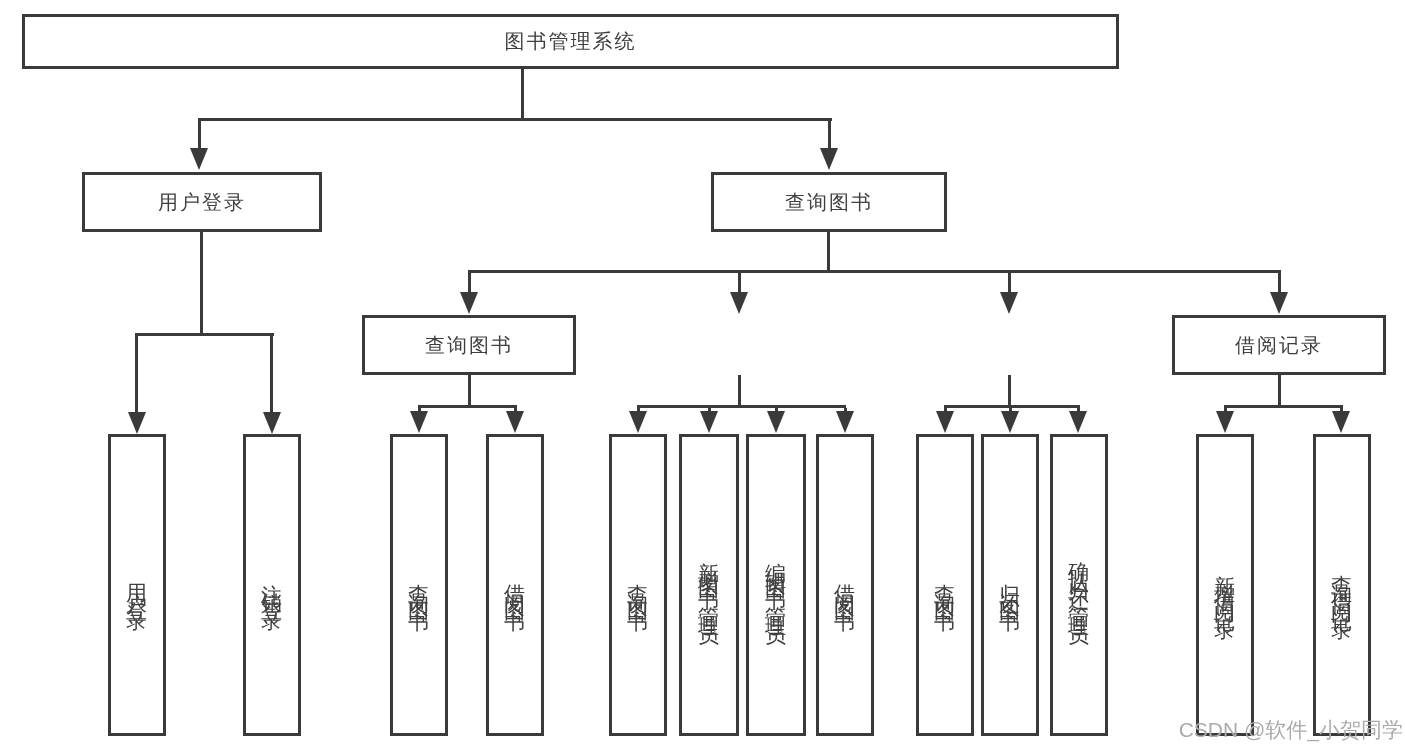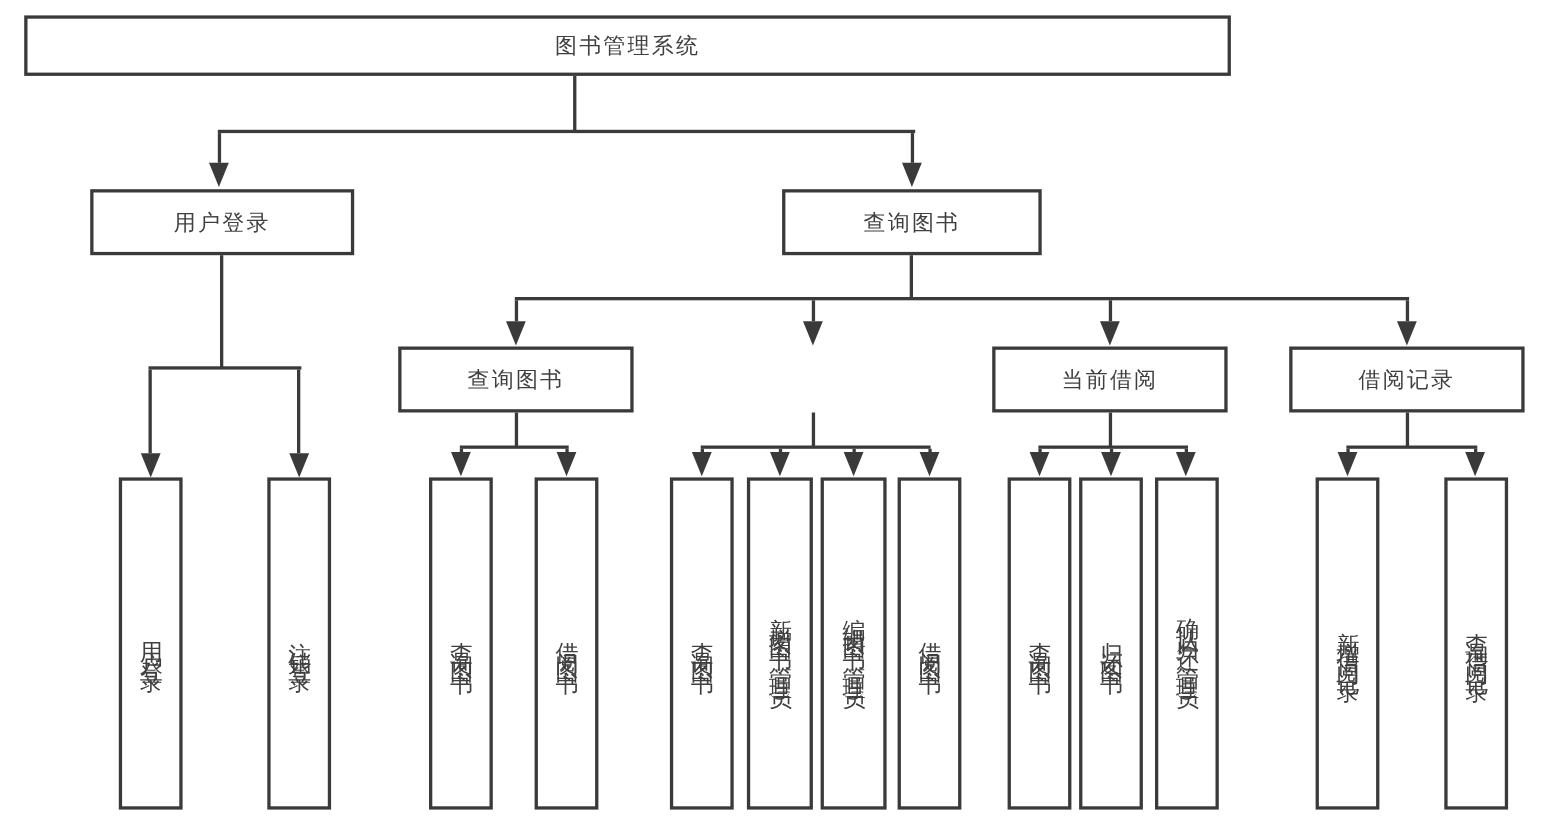--- a/index.html
+++ b/index.html
@@ -100,23 +100,20 @@
   <div class="vline" style="left:738px; top:273px; height:19px;"></div>
   <div class="arrow" style="left:730px; top:292px;"></div>
   <div class="vline" style="left:1008px; top:273px; height:19px;"></div>
   <div class="arrow" style="left:1000px; top:292px;"></div>
   <div class="vline" style="left:1278px; top:273px; height:19px;"></div>
   <div class="arrow" style="left:1270px; top:292px;"></div>
 
   <div class="box hbox" style="left:362px; top:315px; width:214px; height:60px;">
     <span>查询图书</span>
   </div>
-  <div class="box hbox" style="left:902px; top:315px; width:214px; height:60px;">
-    <span>当前借阅</span>
-  </div>
   <div class="box hbox" style="left:1172px; top:315px; width:214px; height:60px;">
     <span>借阅记录</span>
   </div>
 
   <div class="vline" style="left:468px; top:375px; height:32px;"></div>
   <div class="hline" style="left:418px; top:405px; width:99px;"></div>
   <div class="vline" style="left:418px; top:408px; height:4px;"></div>
   <div class="arrow" style="left:410px; top:411px;"></div>
   <div class="vline" style="left:514px; top:408px; height:4px;"></div>
   <div class="arrow" style="left:506px; top:411px;"></div>
@@ -178,14 +175,15 @@
   <div class="vline" style="left:1340px; top:408px; height:4px;"></div>
   <div class="arrow" style="left:1332px; top:411px;"></div>
 
   <div class="box vbox" style="left:1196px; top:434px; width:58px; height:302px;">
     <span>新增借阅记录</span>
   </div>
   <div class="box vbox" style="left:1313px; top:434px; width:58px; height:302px;">
     <span>查询借阅记录</span>
   </div>
 
+  <div class="watermark">CSDN @软件_小贺同学</div>
 
 </div>
 
 </body></html>

